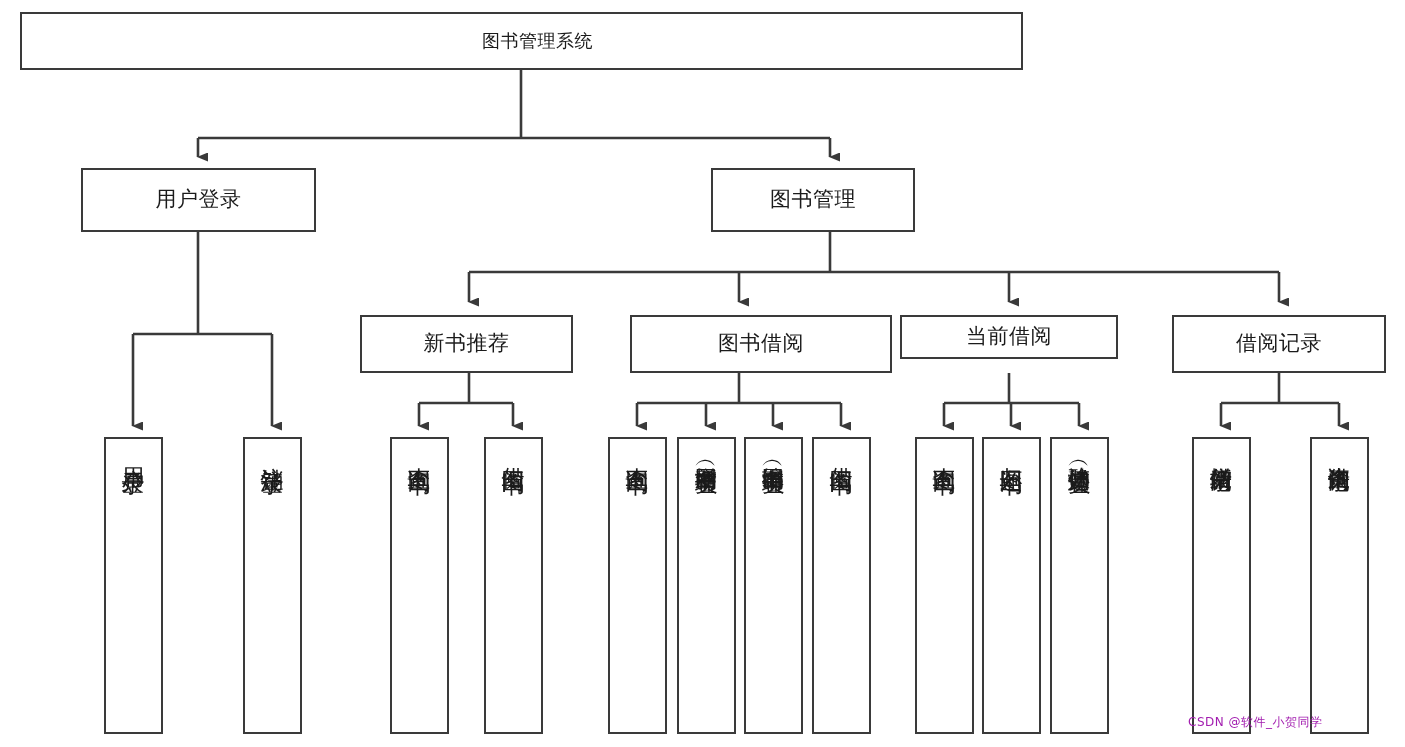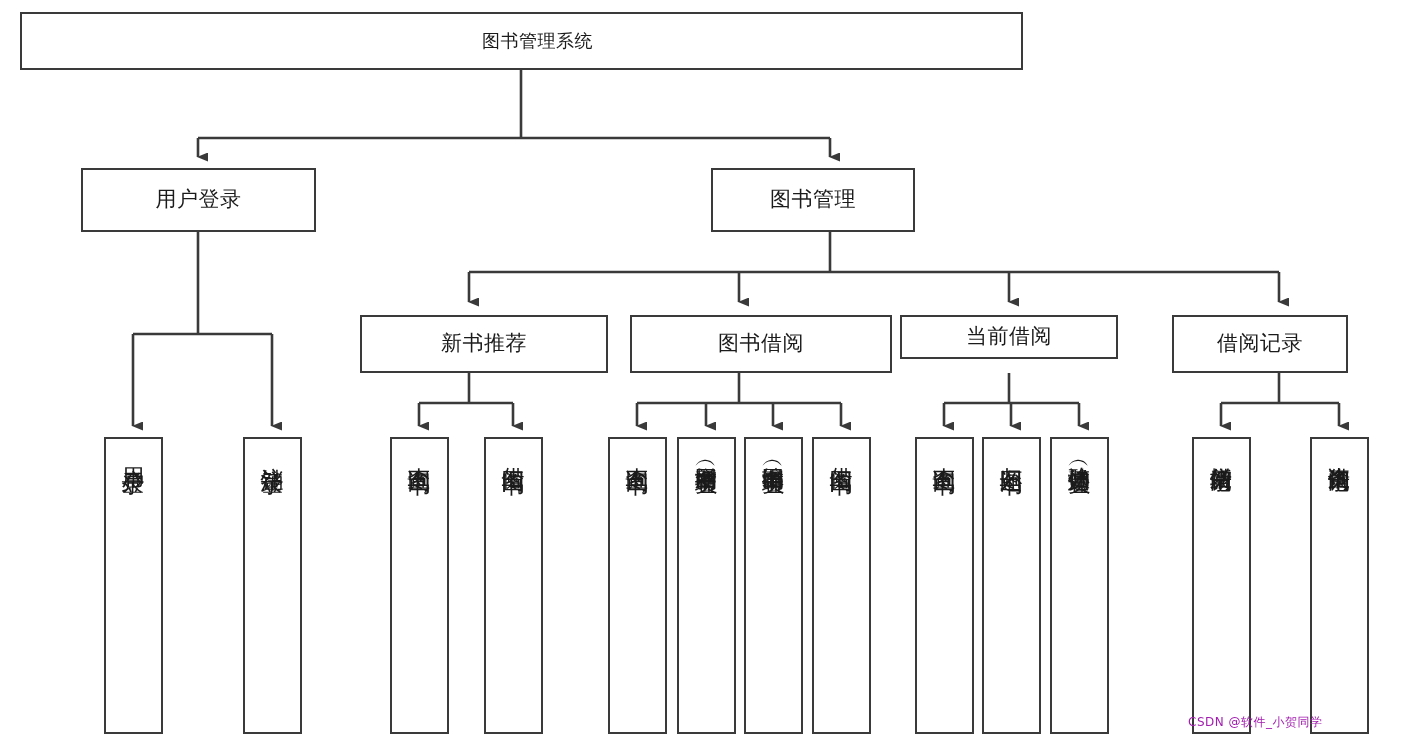--- a/index.html
+++ b/index.html
@@ -139,30 +139,30 @@
     <span class="node-label">图书管理系统</span>
   </div>
 
   <div class="node horiz" style="left:81px; top:168px; width:235px; height:64px;">
     <span class="node-label">用户登录</span>
   </div>
   <div class="node horiz" style="left:711px; top:168px; width:204px; height:64px;">
     <span class="node-label">图书管理</span>
   </div>
 
-  <div class="node horiz" style="left:360px; top:315px; width:248px; height:58px;">
+  <div class="node horiz" style="left:360px; top:315px; width:213px; height:58px;">
     <span class="node-label">新书推荐</span>
   </div>
   <div class="node horiz" style="left:630px; top:315px; width:262px; height:58px;">
     <span class="node-label">图书借阅</span>
   </div>
   <div class="node horiz" style="left:900px; top:315px; width:218px; height:44px;">
     <span class="node-label">当前借阅</span>
   </div>
-  <div class="node horiz" style="left:1172px; top:315px; width:176px; height:58px;">
+  <div class="node horiz" style="left:1172px; top:315px; width:214px; height:58px;">
     <span class="node-label">借阅记录</span>
   </div>
 
   <div class="node vert" style="left:104px; top:437px; width:59px; height:297px;">
     <span class="node-label">用户登录</span>
   </div>
   <div class="node vert" style="left:243px; top:437px; width:59px; height:297px;">
     <span class="node-label">注销登录</span>
   </div>
 

